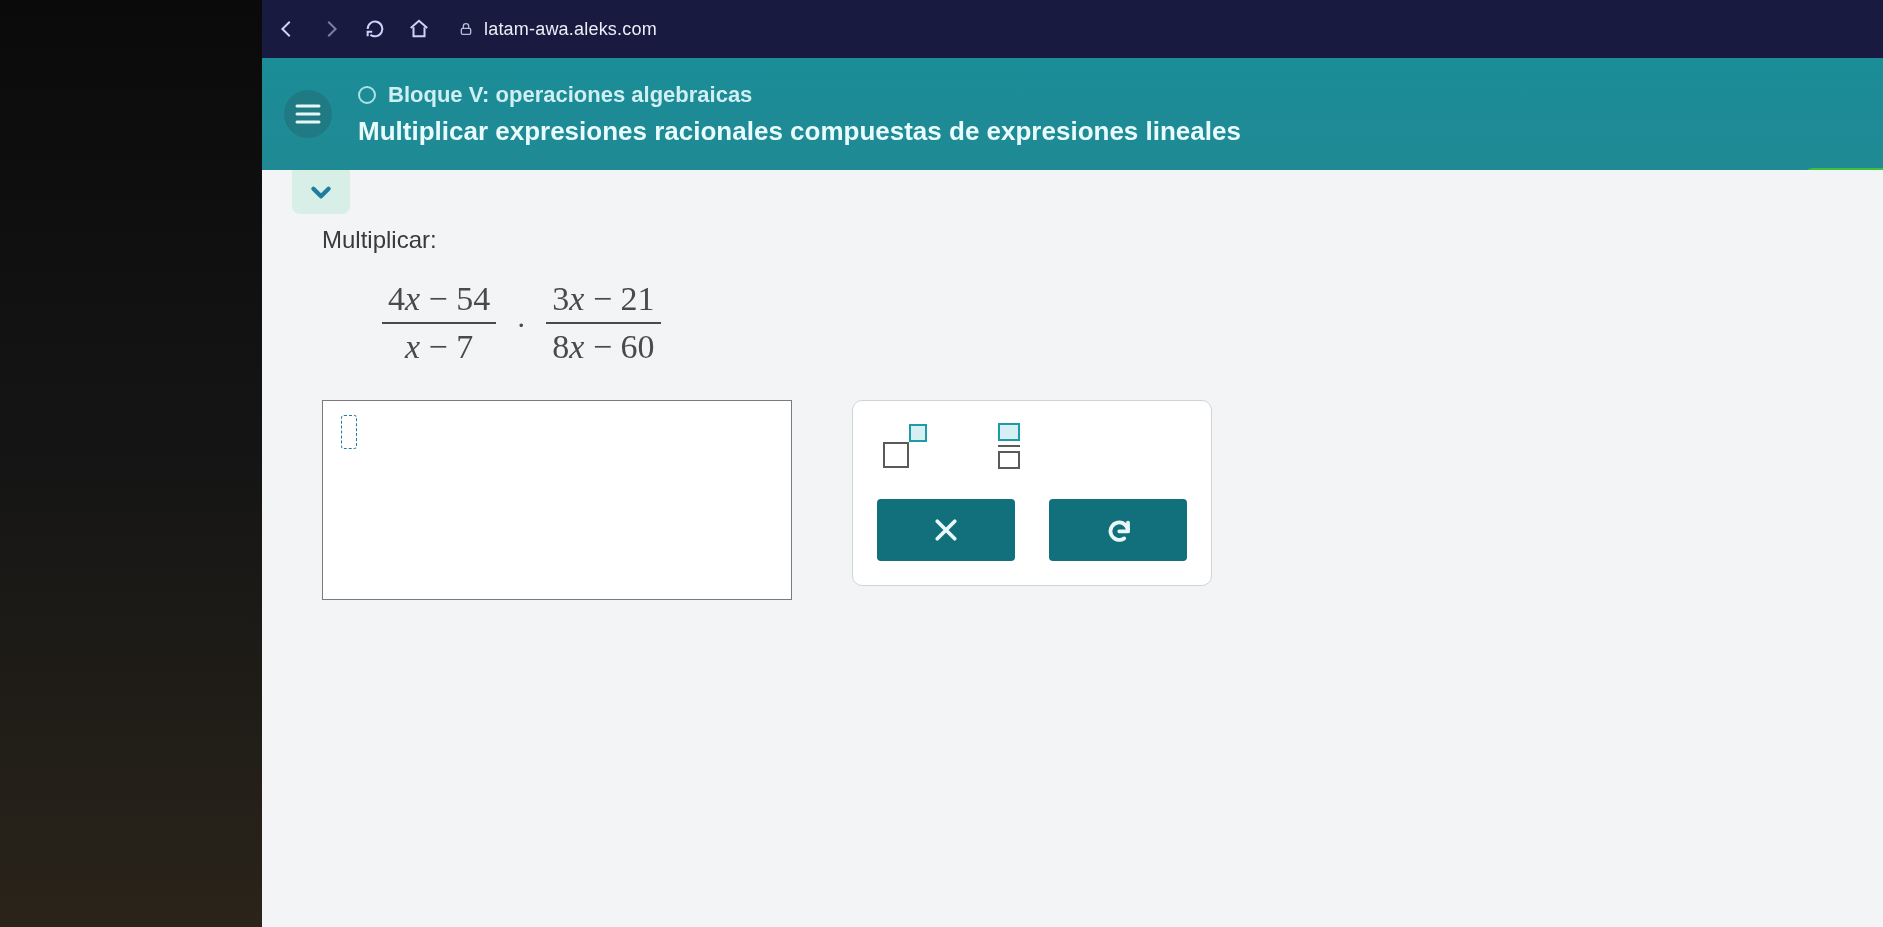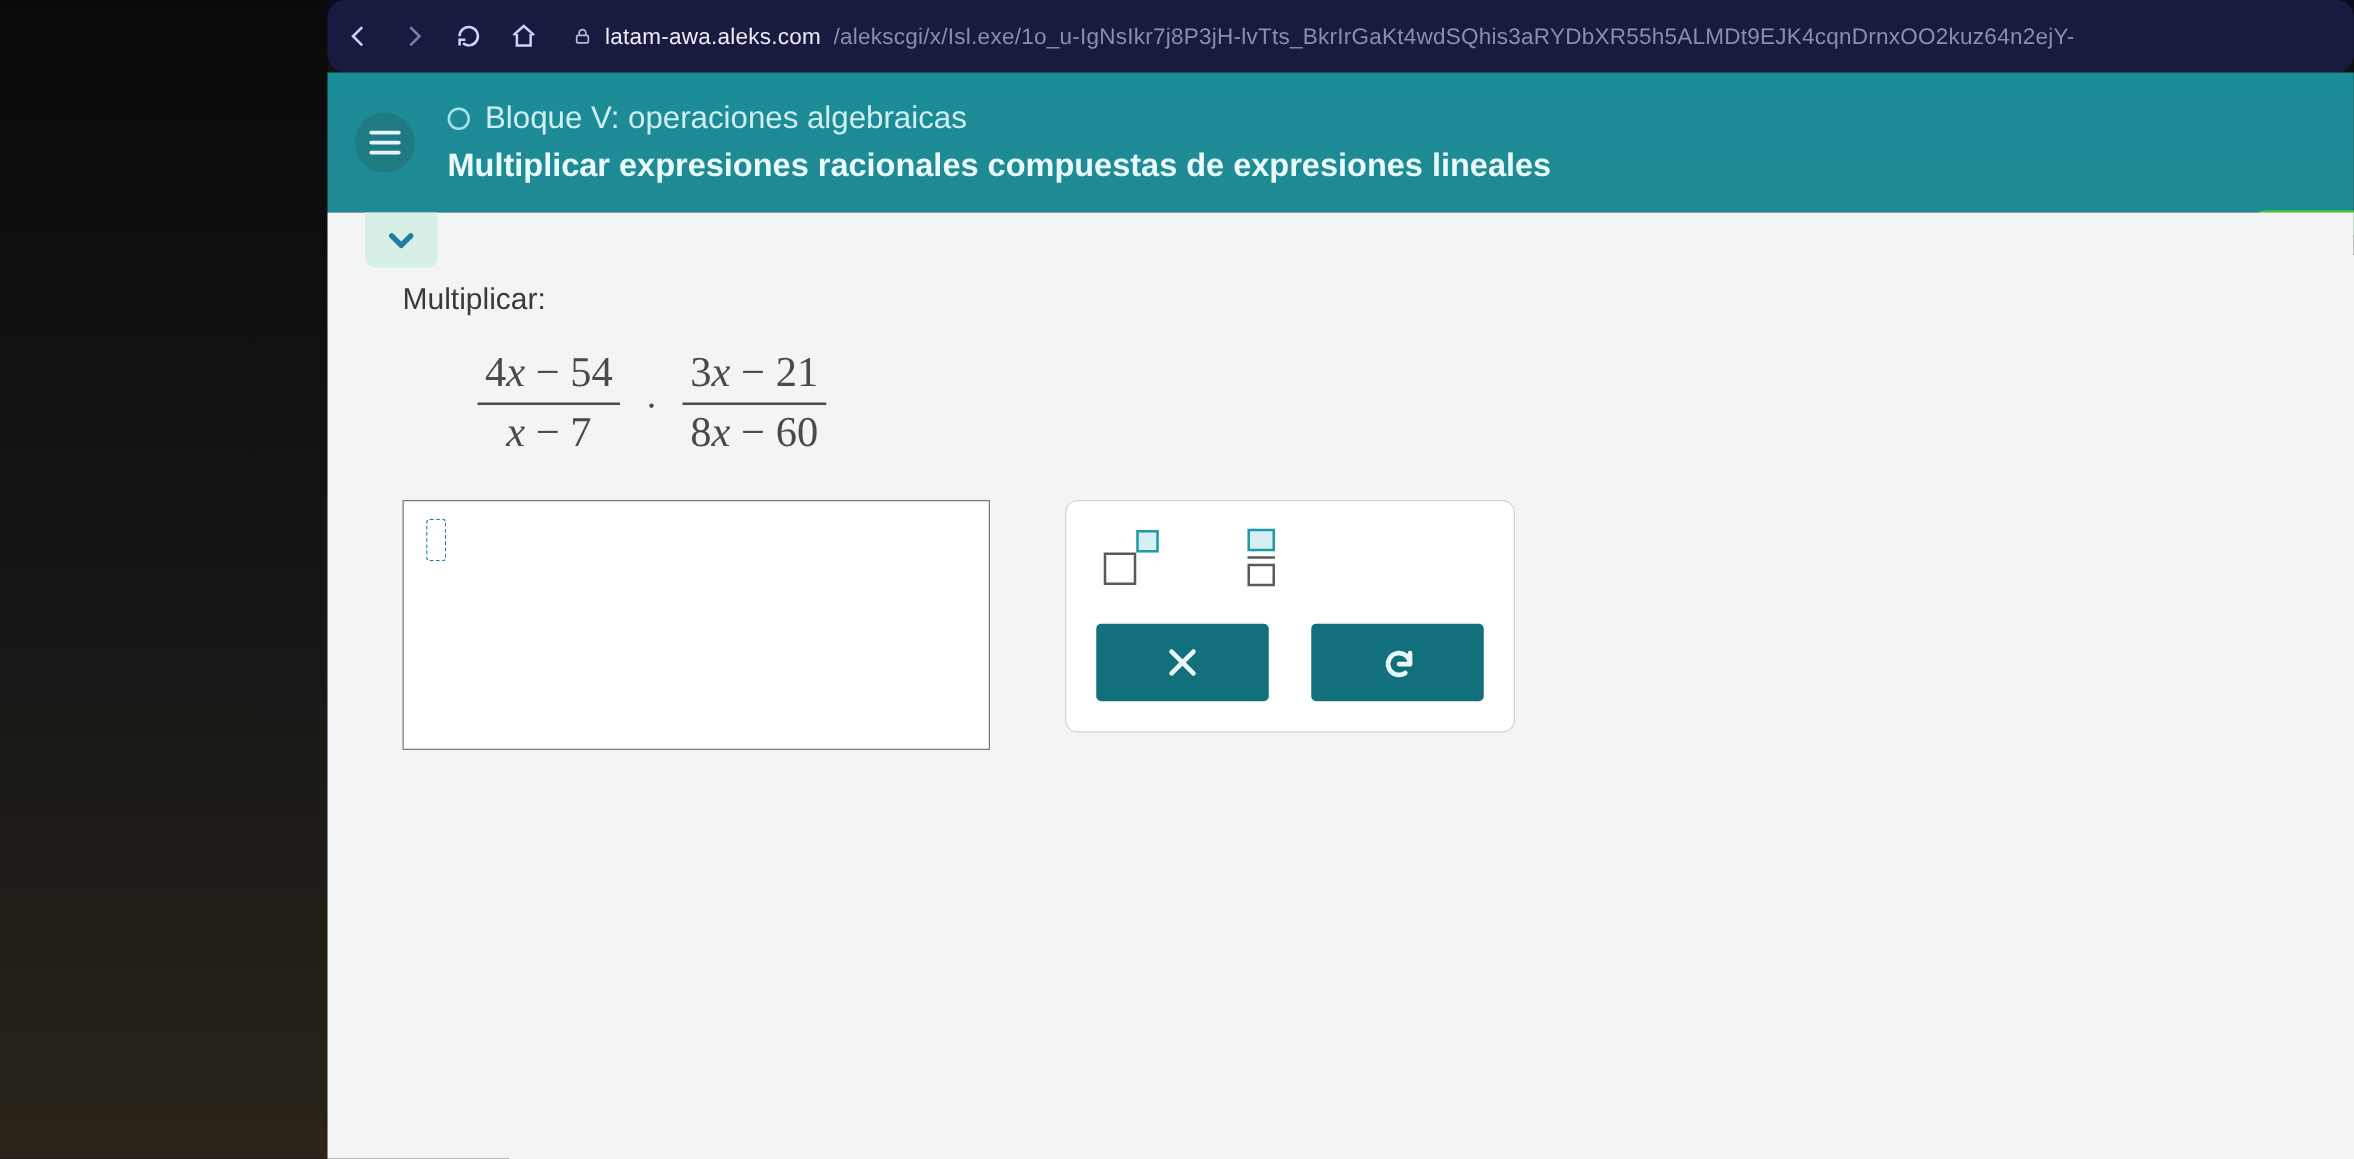--- a/index.html
+++ b/index.html
@@ -1,37 +1,37 @@
 <!DOCTYPE html>
 <html><head>
 <meta charset="utf-8">
 <style>
   * { margin: 0; padding: 0; box-sizing: border-box; }
   html, body { width: 1883px; height: 927px; font-family: Arial, Helvetica, sans-serif; background:#000; overflow:hidden; }
   .screen { position:absolute; left:0; top:0; width:1883px; height:927px; background:#111; }
   
   .bezel { position:absolute; left:0; top:0; width:262px; height:927px; background:linear-gradient(180deg,#0a0a0a 0%,#151515 50%,#2a241a 100%); }
   
-  .chrome { position:absolute; left:262px; top:0; right:0; height:58px; background:#181a3f; display:flex; align-items:center; padding:0 14px; gap:22px;border-radius:14px; }
+  .chrome { position:absolute; left:262px; top:0; right:0; height:58px; background:#181a3f; display:flex; align-items:center; padding:0 14px; gap:22px; }
   .chrome-top { position:absolute; left:262px; top:0; right:0; height:12px; background:#0b0b1f; }
   .nav-icon { width:22px; height:22px; color:#cfd2ff; display:flex; align-items:center; justify-content:center; }
   .nav-icon svg { width:22px; height:22px; stroke:#cfd2ff; fill:none; stroke-width:2.2; }
   .url-wrap { flex:1; display:flex; align-items:center; gap:10px; margin-left:6px; }
   .lock-icon { width:16px; height:16px; }
   .lock-icon svg { width:16px; height:16px; stroke:#b9bcd9; fill:none; stroke-width:2; }
   .url-host { color:#eceef7; font-size:18px; letter-spacing:0.2px; }
   .url-path { color:#8a8ea8; font-size:18px; letter-spacing:0.2px; white-space:nowrap; overflow:hidden; }
   
   .aleks-header { position:absolute; left:262px; top:58px; right:0; height:112px; background:linear-gradient(180deg,#1a8d97 0%, #1d8b96 40%, #1f8a94 100%); display:flex; align-items:center; padding-left:22px; gap:26px; }
   .hamburger { width:48px; height:48px; border-radius:50%; background:#1f7a84; display:flex; align-items:center; justify-content:center; }
   .hamburger svg { width:26px; height:22px; stroke:#e6f6f8; stroke-width:3; fill:none; stroke-linecap:round; }
   .hdr-text { display:flex; flex-direction:column; gap:8px; }
   .hdr-line1 { display:flex; align-items:center; gap:12px; }
   .hdr-line1 .circle { width:18px; height:18px; border:2.5px solid #a9e3e9; border-radius:50%; }
-  .hdr-line1 span { color:#cfeff2; font-size:25px; font-weight:400; }
+  .hdr-line1 span { color:#cfeff2; font-size:22px; font-weight:700; }
   .hdr-line2 { color:#e9fbfc; font-size:26px; font-weight:700; }
   .green-pill { position:absolute; right:0; top:110px; width:80px; height:20px; background:#3fbf3f; border-radius:10px 0 0 10px; }
   
   .content { position:absolute; left:262px; top:170px; right:0; bottom:0; background:#f3f4f5; }
   .chev-tab { position:absolute; left:30px; top:0; width:58px; height:44px; background:#d7efe6; border-radius:0 0 8px 8px; display:flex; align-items:center; justify-content:center; }
   .chev-tab svg { width:26px; height:26px; stroke:#1f7ea0; fill:none; stroke-width:4; stroke-linecap:round; stroke-linejoin:round; }
   .problem { position:absolute; left:60px; top:56px; right:40px; color:#333; }
   .p-title { font-size:24px; color:#3a3a3a; margin-bottom:26px; }
   .math { font-family:'Times New Roman', serif; font-size:34px; color:#4a4a4a; display:flex; align-items:center; gap:16px; margin-left:60px; margin-bottom:30px; }
   .frac { display:inline-flex; flex-direction:column; align-items:center; }
@@ -89,21 +89,20 @@
         </svg>
     </div>
     <div class="url-wrap">
       <span class="lock-icon">
         <svg viewBox="0 0 24 24">
             <rect x="5" y="11" width="14" height="9" rx="2"></rect>
             <path d="M8 11V8a4 4 0 0 1 8 0v3"></path>
           </svg>
       </span>
       <span class="url-host">latam-awa.aleks.com</span>
-      <span class="url-path">/alekscgi/x/Isl.exe/1o_u-IgNsIkr7j8P3jH-lvTts_BkrIrGaKt4wdSQhis3aRYDbXR55h5ALMDt9EJK4cqnDrnxOO2kuz64n2ejY-</span>
     </div>
   </div>
 
   <div class="aleks-header">
     <div class="hamburger">
       <svg viewBox="0 0 26 22">
           <line x1="2" y1="3" x2="24" y2="3"></line>
           <line x1="2" y1="11" x2="24" y2="11"></line>
           <line x1="2" y1="19" x2="24" y2="19"></line>
         </svg>

